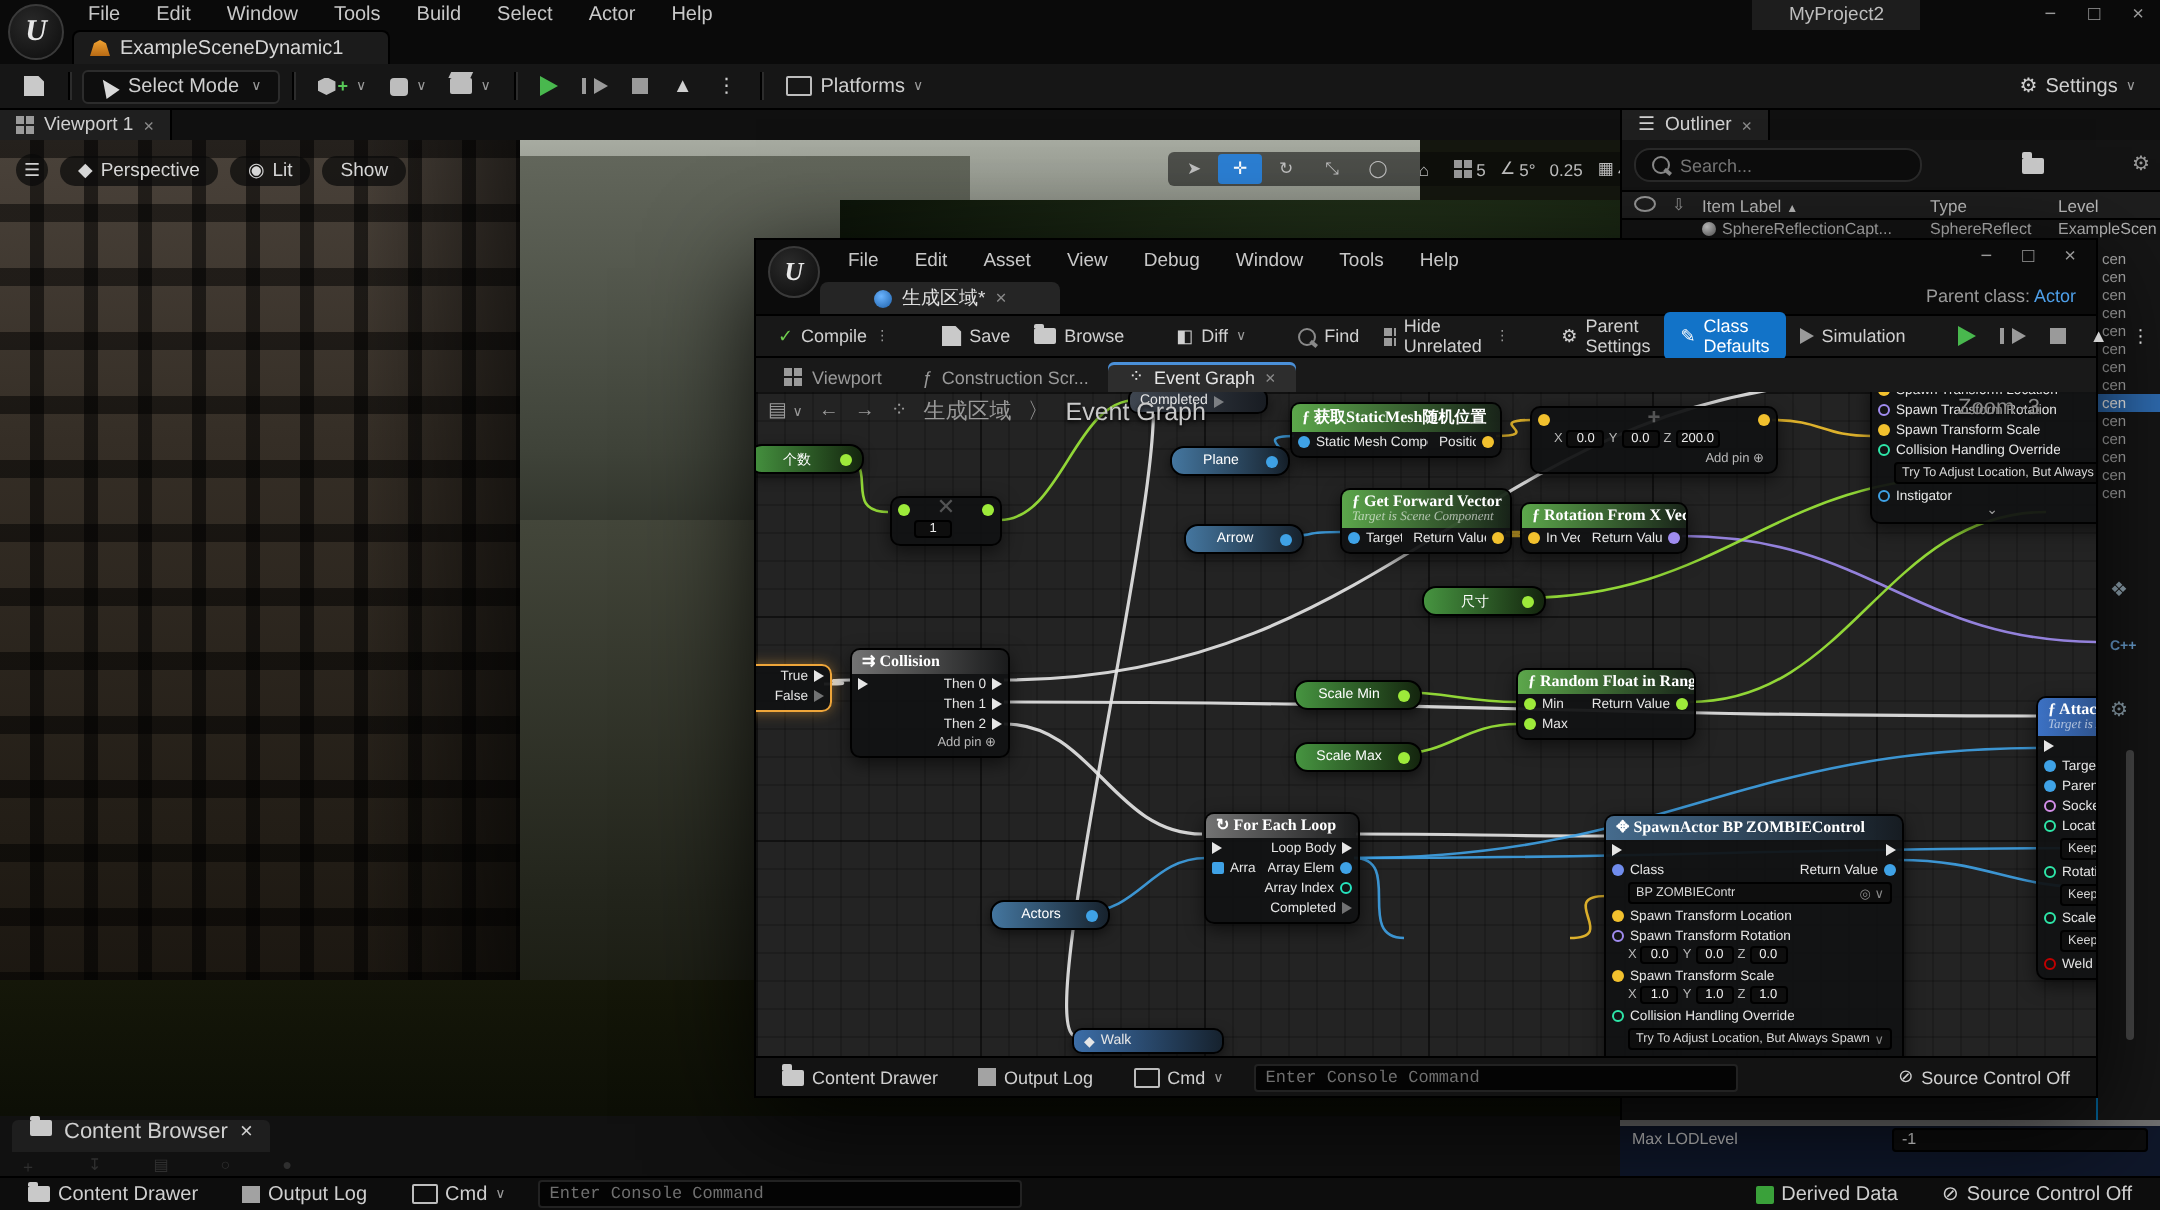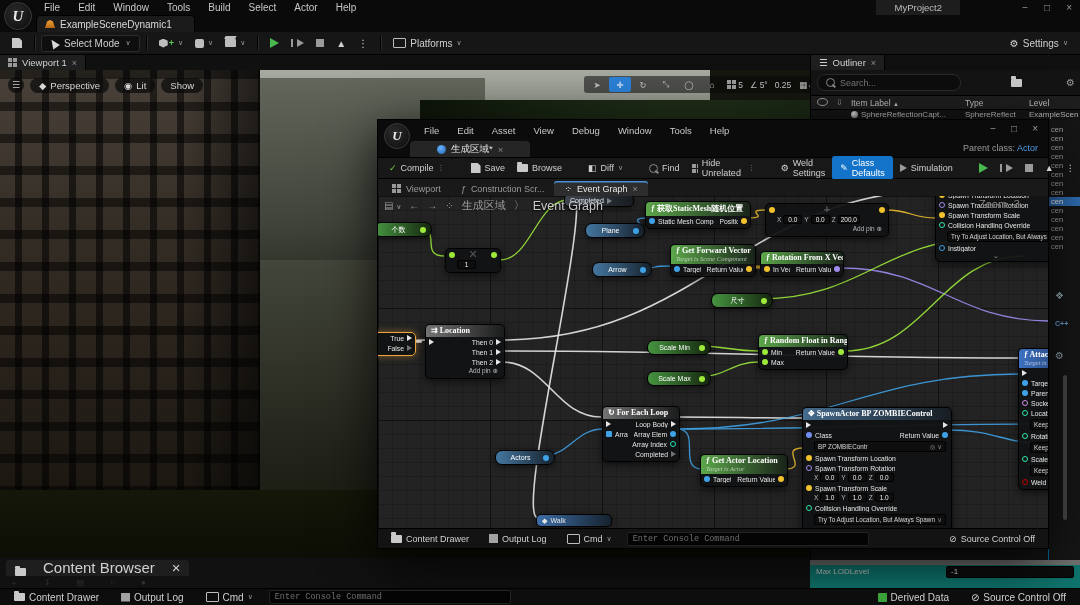--- a/index.html
+++ b/index.html
@@ -98,27 +98,27 @@
   .sph-ico{width:7px;height:7px;border-radius:50%;background:radial-gradient(circle at 35% 35%,#ddd,#666);}
   
   #rightstrip{left:1048px;top:120px;width:32px;height:440px;background:#161616;z-index:2;border-left:1px solid #0369a1;}
   #clippedrows{display:flex;flex-direction:column;margin-top:5px;}
   #clippedrows span{height:9px;font-size:7.5px;color:#b0b0b0;padding-left:2px;line-height:9px;}
   #clippedrows span.sel{background:#2f6eb5;color:#fff;}
   .stripico{position:absolute;left:6px;color:#9ab0bd;font-size:10px;}
   .scrollv{position:absolute;left:14px;top:255px;width:4px;height:145px;background:#4a4a4a;border-radius:2px;}
   
   #levelbar{left:810px;top:546px;width:270px;height:14px;background:#101010;display:flex;align-items:center;justify-content:flex-end;gap:4px;padding-right:8px;font-size:8.5px;color:#a8a8a8;z-index:2;box-sizing:border-box;}
-  #detailsrows{left:810px;top:560px;width:270px;height:28px;background:#0f766e;z-index:2;border-top:5px solid #737373;}
+  #detailsrows{left:810px;top:560px;width:270px;height:28px;background:#0f172a;z-index:2;border-top:3px solid #737373;}
   .drow{display:flex;align-items:center;height:13px;padding:0 6px;gap:6px;font-size:8px;color:#c8c8c8;}
   .dval{width:118px;height:10px;background:#0d0d0d;border:1px solid #000;border-radius:2px;color:#e0e0e0;font-size:8px;padding:0 4px;display:flex;align-items:center;}
   .dval.slider{background:linear-gradient(90deg,#555 0 58%,#0d0d0d 58%);}
   
   #cbstrip{left:0;top:558px;width:810px;height:30px;background:#111;z-index:2;}
-  .cbtab{position:absolute;left:6px;top:2px;height:16px;background:#1e1e1e;border-radius:3px 3px 0 0;display:flex;align-items:flex-end;gap:17px;padding:0 9px;font-size:15px;color:#d0d0d0;}
+  .cbtab{position:absolute;left:6px;top:2px;height:16px;background:#1e1e1e;border-radius:3px 3px 0 0;display:flex;align-items:flex-start;gap:6px;padding:0 9px;font-size:11px;color:#d0d0d0;}
   .cbfaint{position:absolute;left:10px;top:20px;width:700px;height:9px;opacity:.25;display:flex;gap:26px;color:#888;font-size:8px;}
   #statusbar{left:0;top:588px;width:1080px;height:17px;background:#0d0d0d;border-top:1px solid #000;display:flex;align-items:center;padding:0 8px;gap:10px;z-index:4;box-sizing:border-box;font-size:9px;color:#c0c0c0;}
   .consolebox{width:230px;height:12px;background:#040404;border:1px solid #222;border-radius:2px;color:#6f6f6f;
               font-family:"Liberation Mono","DejaVu Sans Mono",monospace;font-size:8.5px;padding:0 5px;display:flex;align-items:center;}
   .i-folder{width:11px;height:8px;background:#c9c9c9;border-radius:1px;position:relative;}
   .i-folder::before{content:"";position:absolute;top:-2.5px;left:0;width:5px;height:2.5px;background:#c9c9c9;border-radius:1px 1px 0 0;}
   .i-log{width:9px;height:9px;background:#bdbdbd;clip-path:polygon(0 0,100% 0,100% 100%,0 100%);opacity:.85;}
   .greenbox{width:9px;height:9px;background:#3aa13a;border-radius:1px;}
   
   #bpwin{left:378px;top:120px;width:670px;height:428px;background:#121212;z-index:3;
@@ -512,21 +512,21 @@
           <span>Find</span>
         </span>
       <span class="bpbtn">
           <span class="gridglyph"></span>
           <span>Hide Unrelated</span>
           <span class="chev">⋮</span>
         </span>
       <span class="sep"></span>
       <span class="bpbtn">
           <span>⚙</span>
-          <span>Weld Settings</span>
+          <span>Parent Settings</span>
         </span>
       <span class="bpbtn primary">
           <span>✎</span>
           <span>Class Defaults</span>
         </span>
       <span class="bpbtn">
           <span class="i-playsm"></span>
           <span>Simulation</span>
         </span>
       <span class="sep"></span>
@@ -612,21 +612,21 @@
               <span class="lab">True</span>
               <span class="pinx"></span>
             </div>
             <div class="grow">
               <span class="sp"></span>
               <span class="lab">False</span>
               <span class="pinx hollow"></span>
             </div>
           </div>
           <div class="gnode" style="left: 47px; top: 128px; width: 78px;">
-            <div class="ghdr hdr-macro">⇉ Location</div>
+            <div class="ghdr hdr-macro">⇉ Collision</div>
             <div class="grow">
               <span class="pinx"></span>
               <span class="sp"></span>
               <span class="lab">Then 0</span>
               <span class="pinx"></span>
             </div>
             <div class="grow">
               <span class="sp"></span>
               <span class="lab">Then 1</span>
               <span class="pinx"></span>
@@ -745,30 +745,20 @@
             </div>
             <div class="grow">
               <span class="sp"></span>
               <span class="lab">Completed</span>
               <span class="pinx hollow"></span>
             </div>
           </div>
           <div class="gcap blue" style="left: 117px; top: 254px; width: 48px;">
             <span class="caplab">Actors</span>
             <span class="pin" style="background: rgb(63, 162, 230);"></span>
-          </div>
-          <div class="gnode" style="left: 322px; top: 258px; width: 86px;">
-            <div class="ghdr hdr-func">ƒ Get Actor Location<span class="sub">Target is Actor</span></div>
-            <div class="grow">
-              <span class="pin" style="background: rgb(63, 162, 230);"></span>
-              <span class="lab">Target</span>
-              <span class="sp"></span>
-              <span class="lab">Return Value</span>
-              <span class="pin" style="background: rgb(242, 193, 46);"></span>
-            </div>
           </div>
           <div class="gnode" style="left: 424px; top: 211px; width: 148px;">
             <div class="ghdr hdr-spawn">✥ SpawnActor BP ZOMBIEControl</div>
             <div class="grow">
               <span class="pinx"></span>
               <span class="sp"></span>
               <span class="pinx"></span>
             </div>
             <div class="grow">
               <span class="pin" style="background: rgb(112, 140, 237);"></span>

